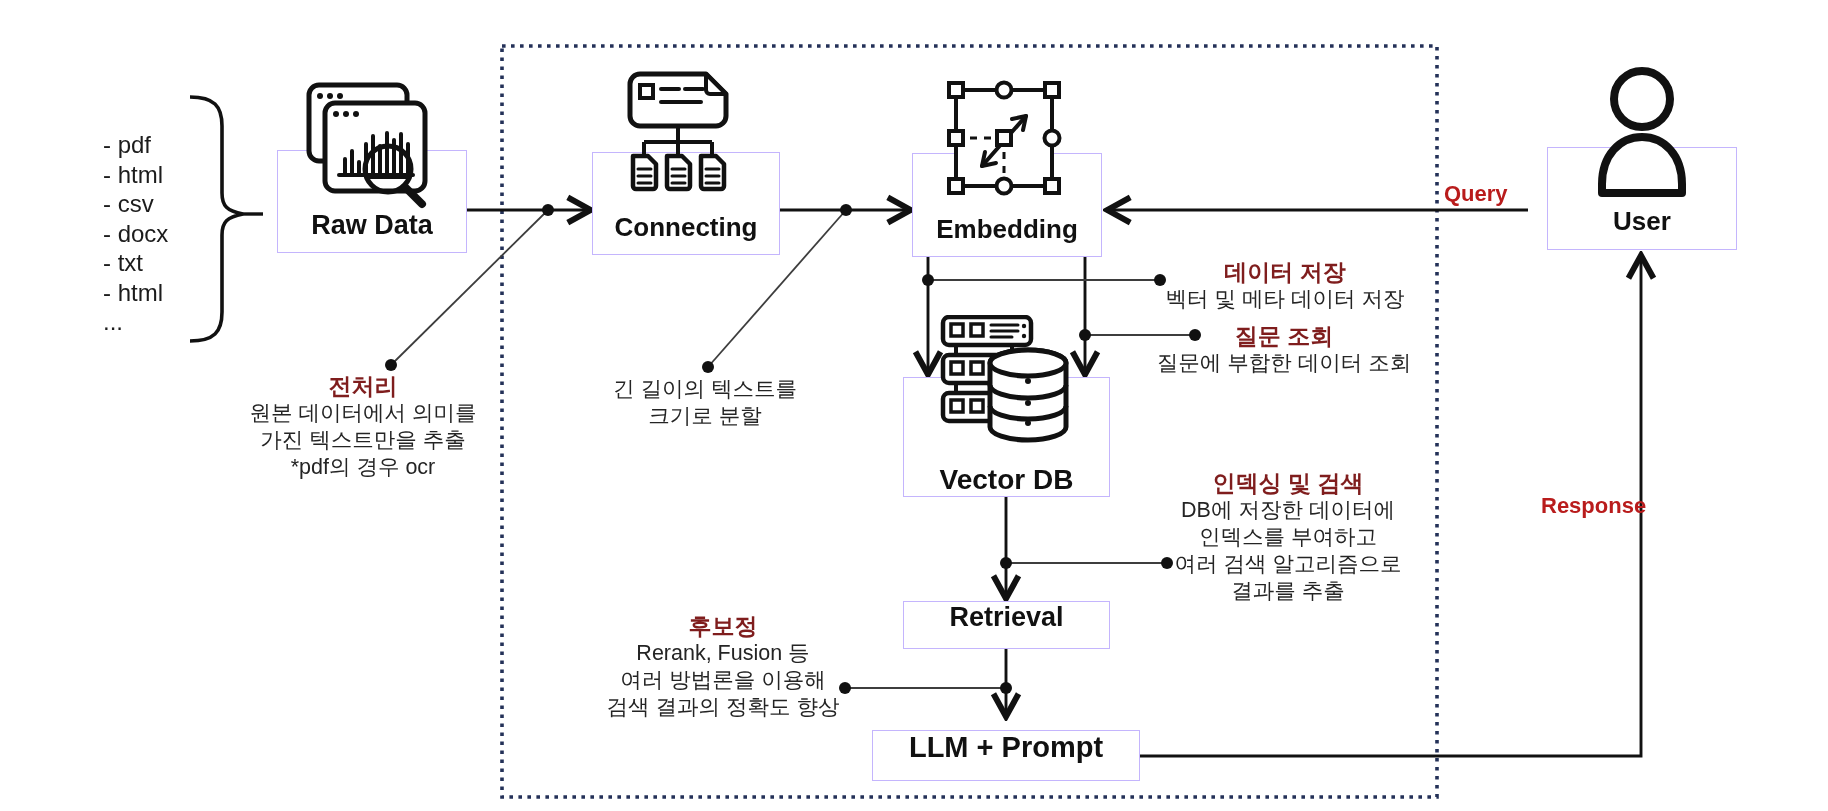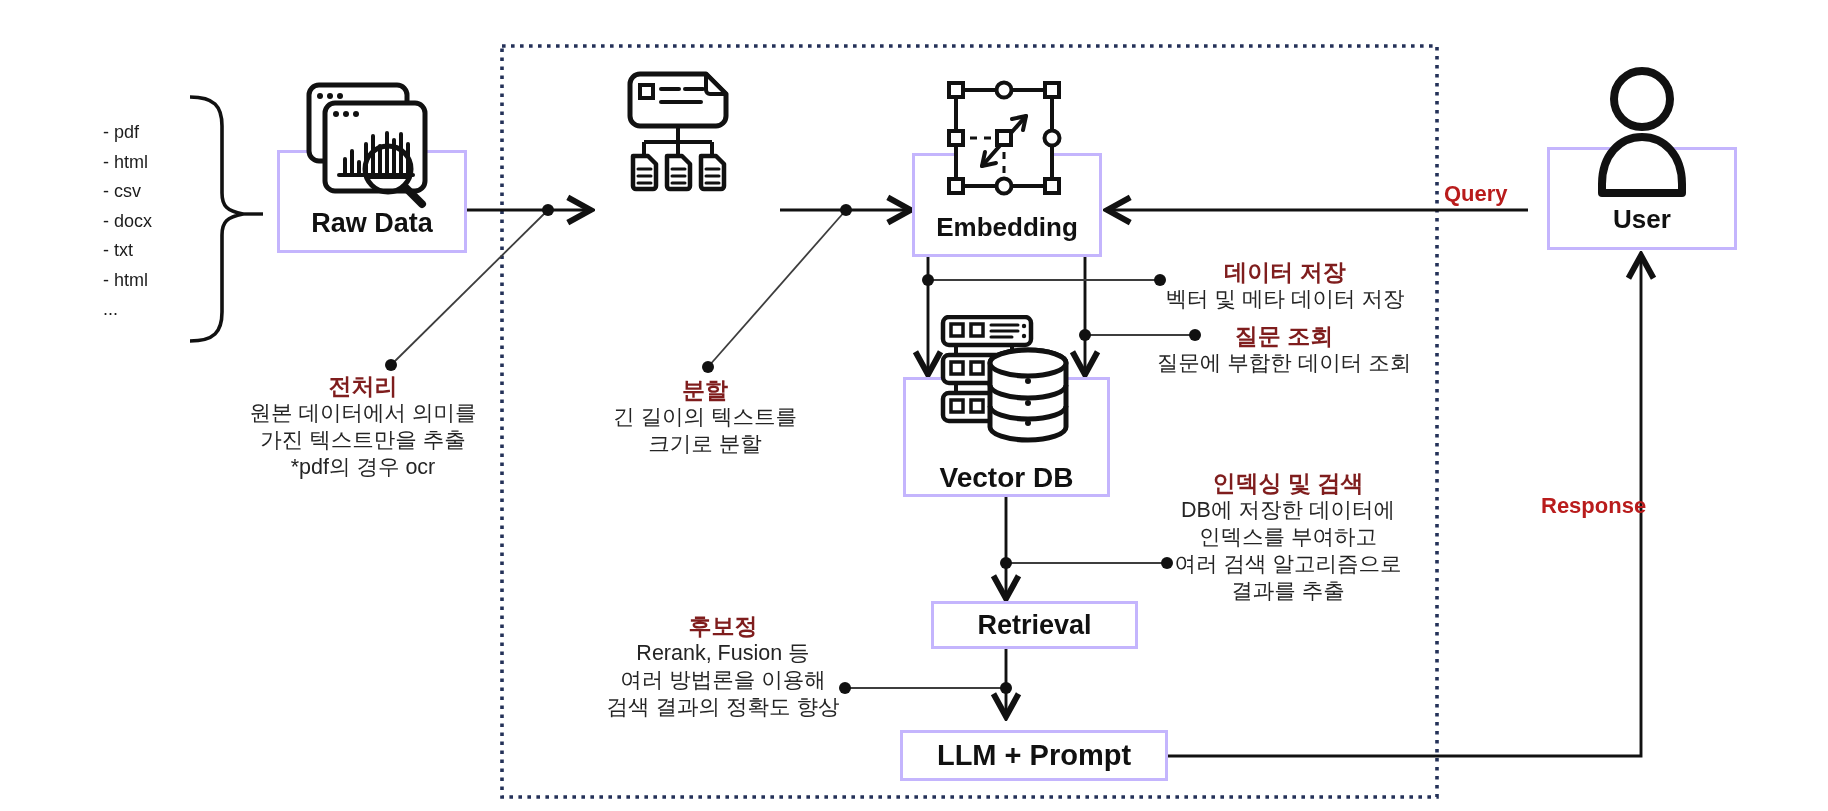--- a/index.html
+++ b/index.html
@@ -2,32 +2,32 @@
 <html><head>
 <meta charset="utf-8">
 <style>
   html,body{margin:0;padding:0;background:#fff;}
   .canvas{
     position:relative;width:1828px;height:811px;background:#fff;overflow:hidden;
     font-family:"Liberation Sans","DejaVu Sans",sans-serif;color:#111;
   }
   svg.overlay{position:absolute;left:0;top:0;z-index:1;}
   .node{
-    position:absolute;z-index:2;background:#fff;border:3px solid #c4b5fd;
+    position:absolute;z-index:2;background:#fff;border:1px solid #c4b5fd;
     display:flex;justify-content:center;box-sizing:border-box;
   }
   .node .lbl{font-weight:700;color:#111;letter-spacing:0;}
   .node.icon-node{align-items:flex-end;}
-  .node.plain-node{align-items:center;margin-left:28px;}
+  .node.plain-node{}
   .icon{position:absolute;z-index:3;line-height:0;}
   .ann{position:absolute;z-index:2;text-align:center;color:#222;}
   .ann .t{font-weight:700;color:#7f1d1d;font-size:23px;line-height:28px;}
   .ann .l{font-size:21.5px;line-height:27px;color:#242424;}
   .edge-label{position:absolute;z-index:2;font-weight:700;font-size:22px;color:#b91c1c;}
-  .file-list{position:absolute;z-index:2;font-size:18px;line-height:29.5px;color:#1c1c1c;}
+  .file-list{position:absolute;z-index:2;font-size:24px;line-height:29.5px;color:#1c1c1c;margin-top:12px;}
 </style>
 </head>
 <body>
 
 <div class="canvas">
 
   <svg class="overlay" width="1828" height="811" viewBox="0 0 1828 811">
     <defs>
       <marker id="ah" viewBox="0 0 14 14" refX="10" refY="7" markerWidth="11" markerHeight="11" orient="auto-start-reverse">
         <path d="M2,1.5 L12,7 L2,12.5" fill="none" stroke="#111" stroke-width="2.6"></path>
@@ -79,20 +79,23 @@
     <div>- docx</div>
     <div>- txt</div>
     <div>- html</div>
     <div>...</div>
   </div>
 
   <div class="node icon-node" style="left:277px;top:150px;width:190px;height:103px;padding-bottom:11px;">
     <span class="lbl" style="font-size:27px;">Raw Data</span>
   </div>
 
+  <div class="node icon-node" style="left:592px;top:152px;width:188px;height:103px;padding-bottom:11px;">
+    <span class="lbl" style="font-size:26px;">Connecting</span>
+  </div>
 
   <div class="node icon-node" style="left:912px;top:153px;width:190px;height:104px;padding-bottom:11px;">
     <span class="lbl" style="font-size:26px;">Embedding</span>
   </div>
 
   <div class="node icon-node" style="left:903px;top:377px;width:207px;height:120px;padding-bottom:0;">
     <span class="lbl" style="font-size:28px;">Vector DB</span>
   </div>
 
   <div class="node plain-node" style="left:903px;top:601px;width:207px;height:48px;">
@@ -260,21 +263,20 @@
   </div>
 
   <div class="ann" style="left:237px;top:372px;width:252px;">
     <div class="t">전처리</div>
     <div class="l">원본 데이터에서 의미를</div>
     <div class="l">가진 텍스트만을 추출</div>
     <div class="l">*pdf의 경우 ocr</div>
   </div>
 
   <div class="ann" style="left:564px;top:376px;width:282px;">
-    <div class="t">분할</div>
     <div class="l">긴 길이의 텍스트를</div>
     <div class="l">크기로 분할</div>
   </div>
 
   <div class="ann" style="left:1153px;top:258px;width:264px;">
     <div class="t">데이터 저장</div>
     <div class="l">벡터 및 메타 데이터 저장</div>
   </div>
 
   <div class="ann" style="left:1140px;top:322px;width:288px;">

